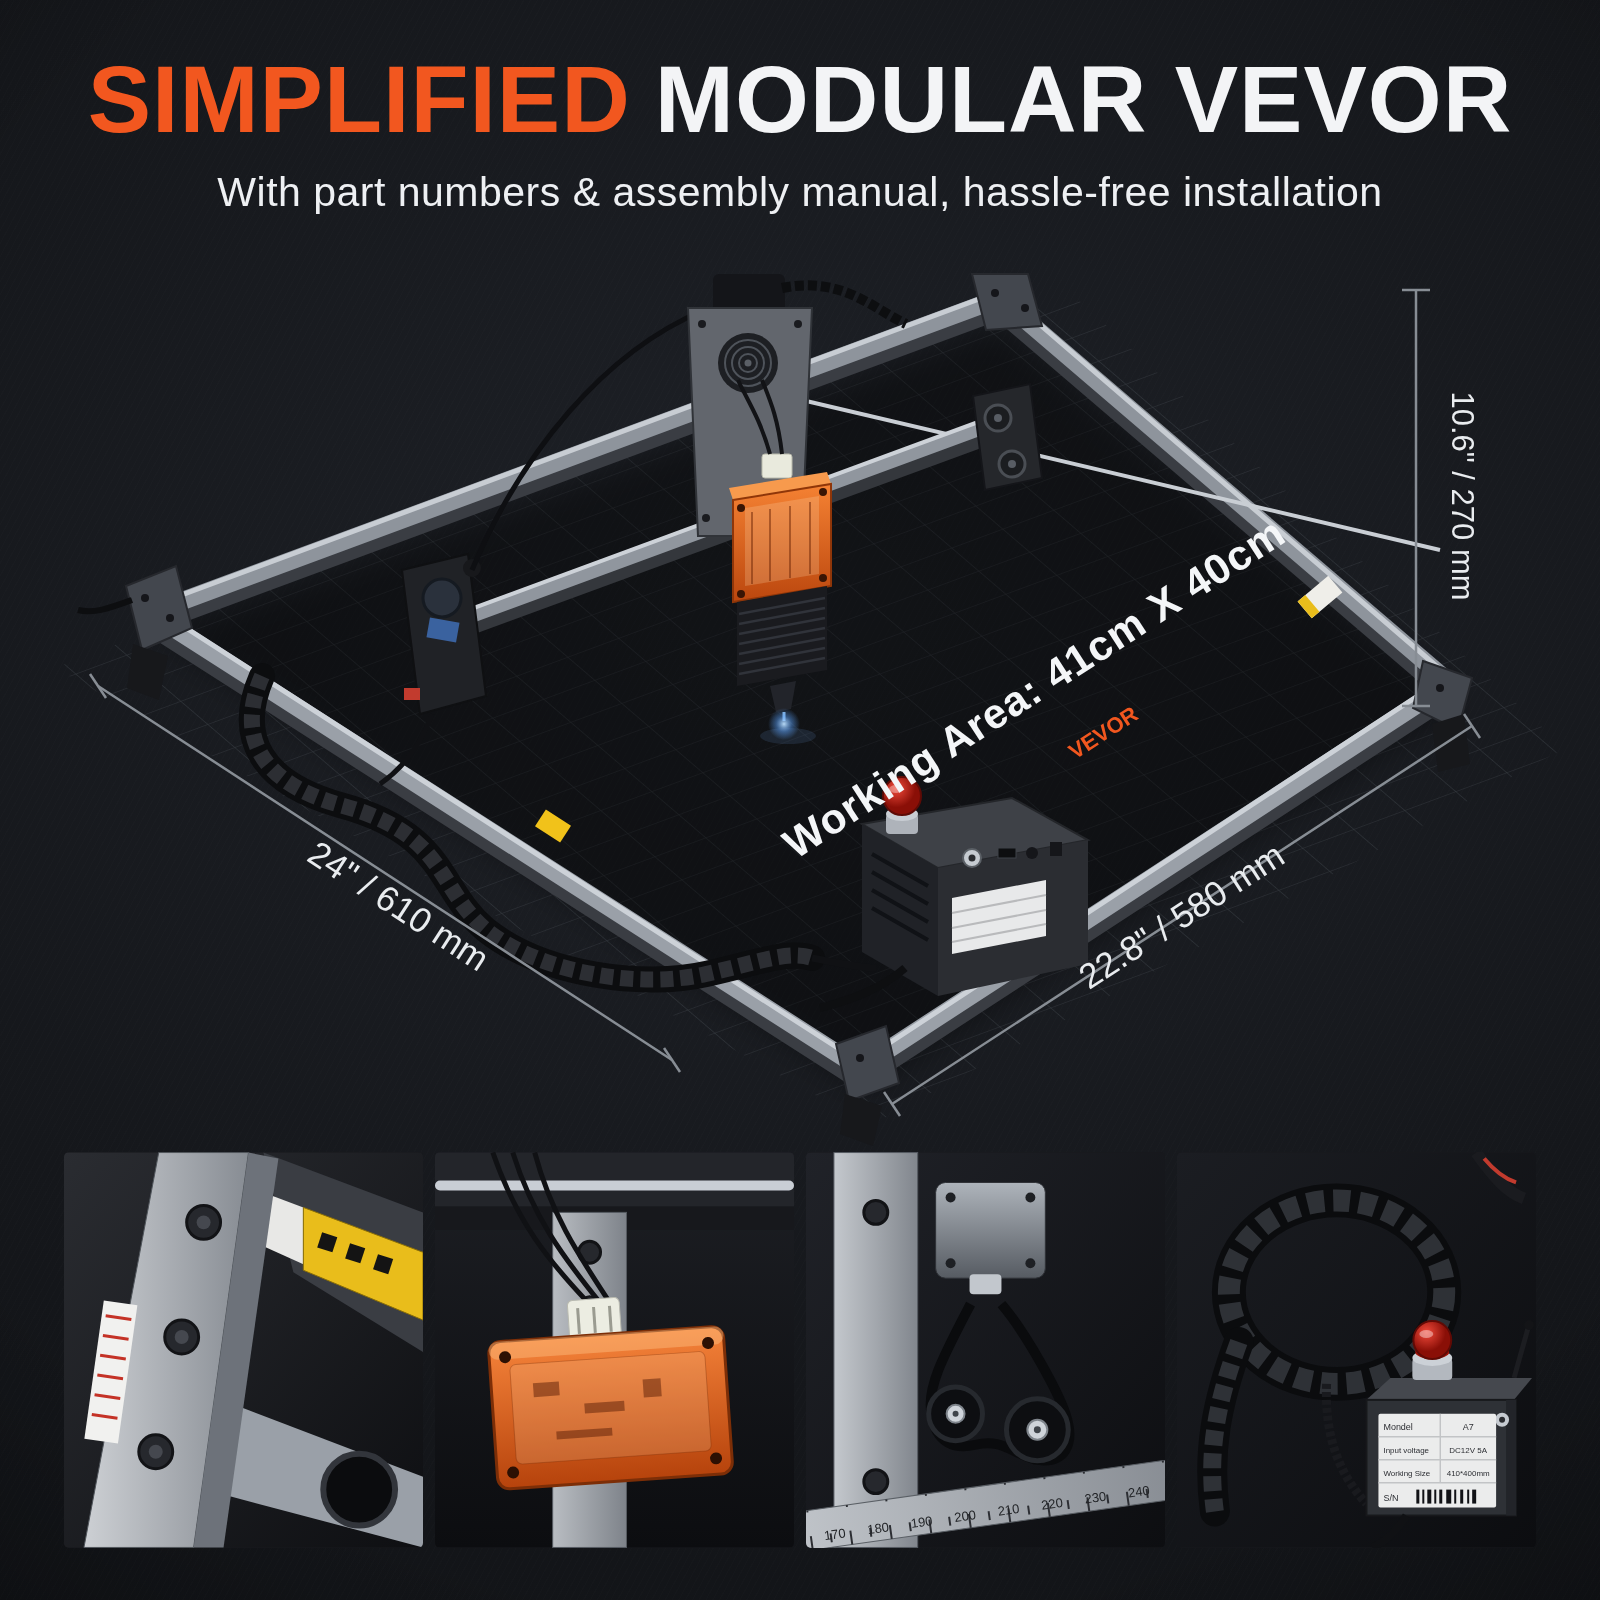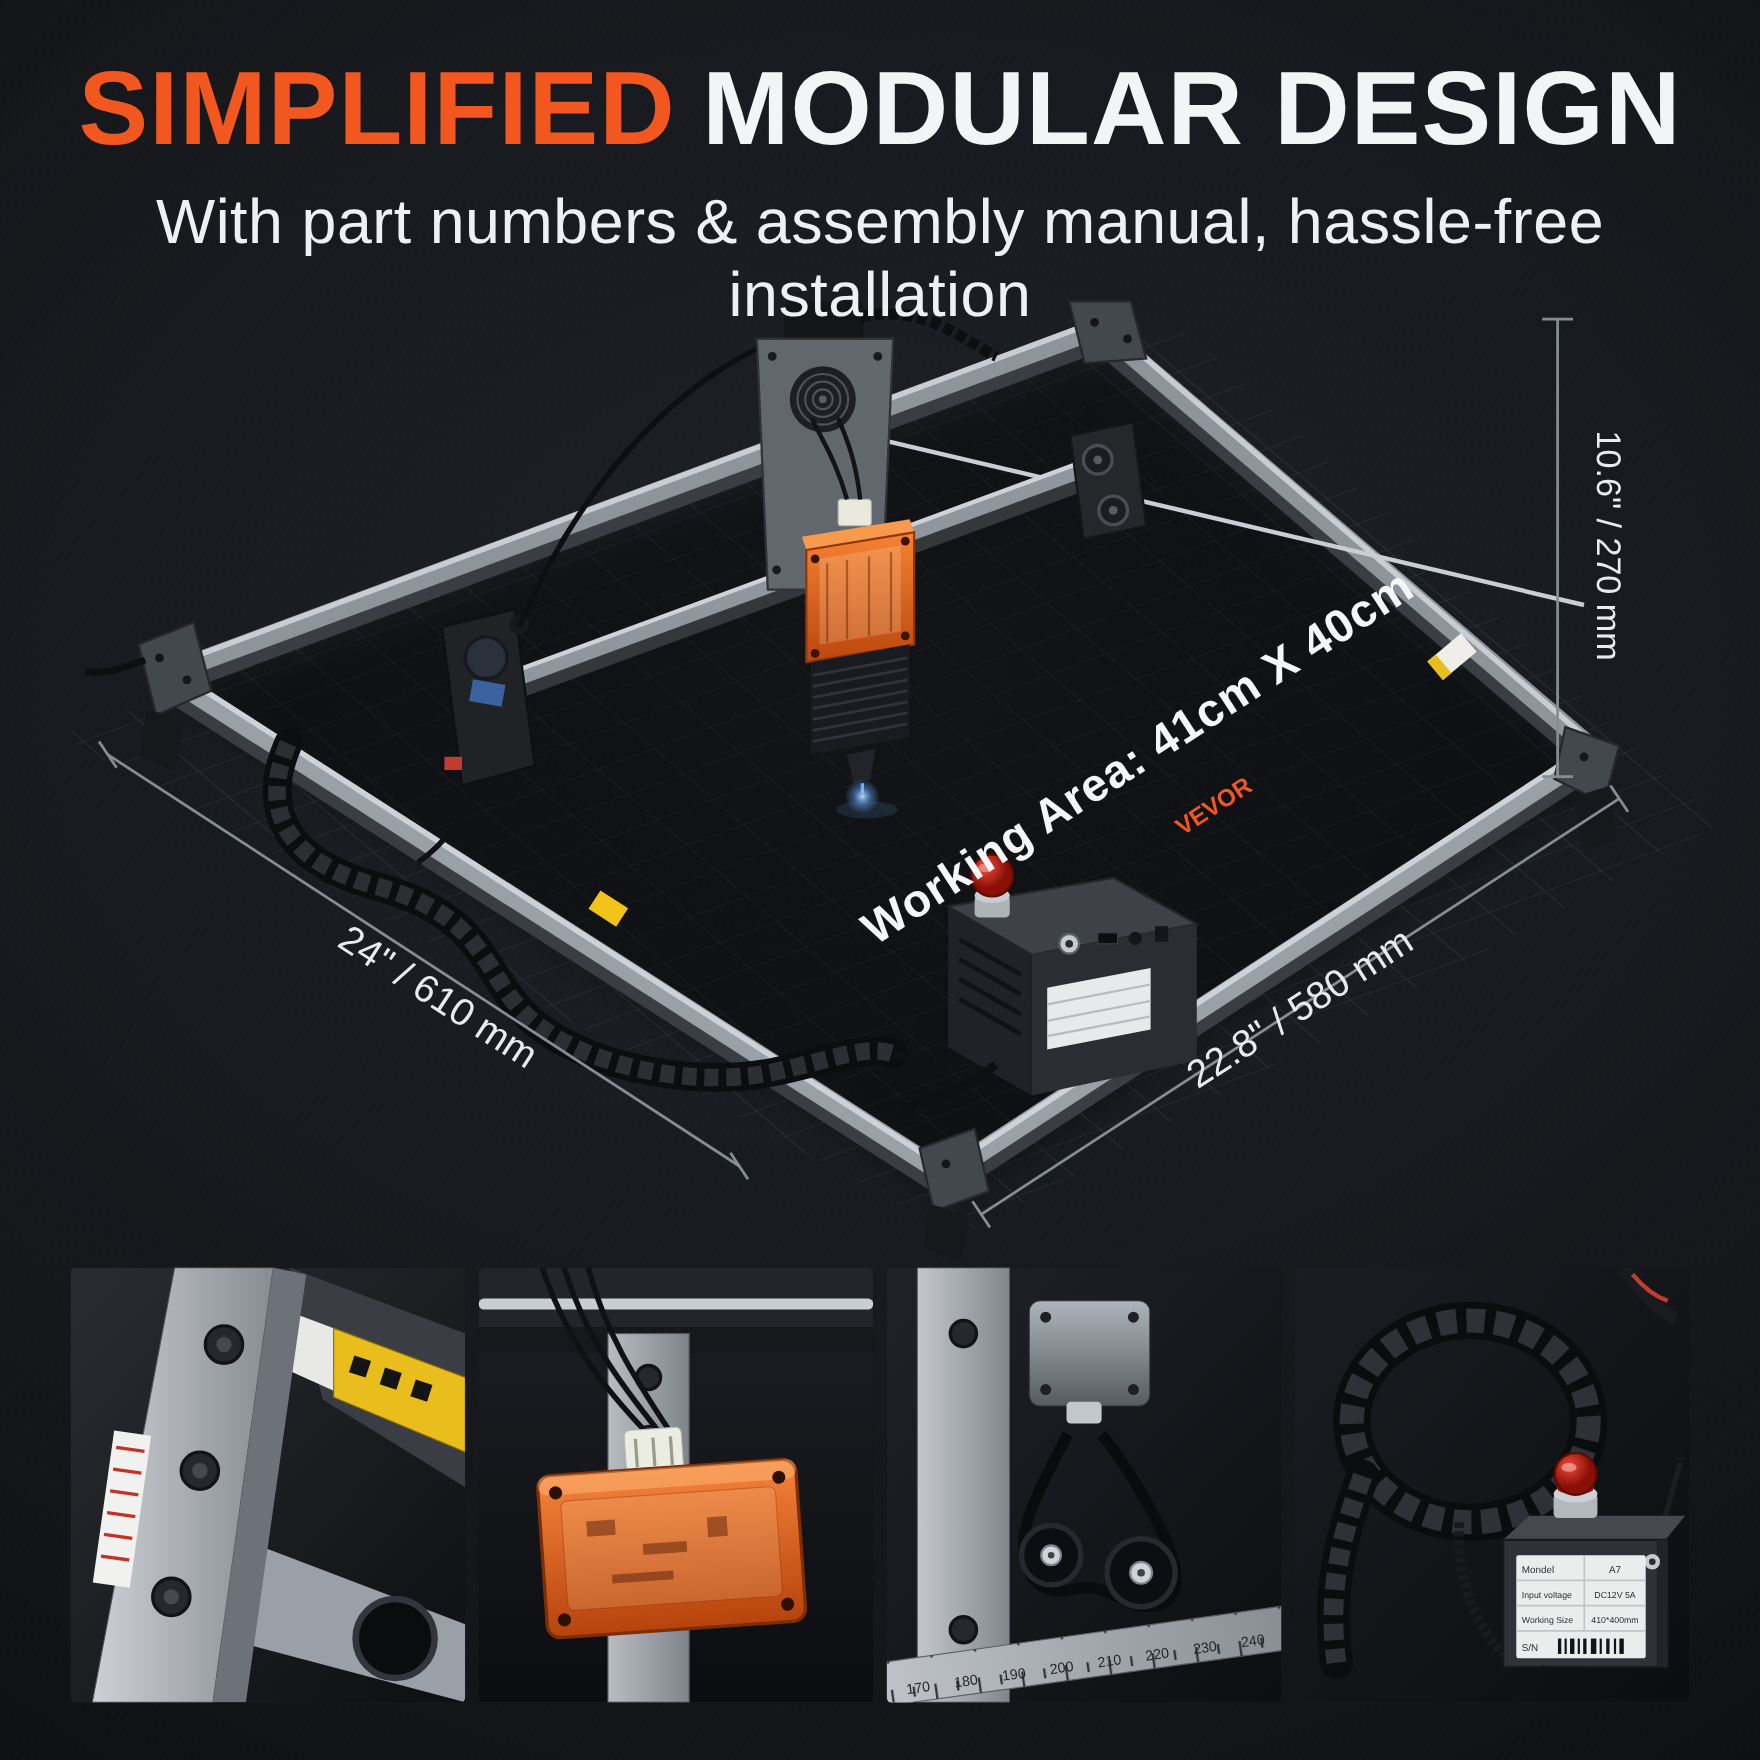--- a/index.html
+++ b/index.html
@@ -13,38 +13,38 @@
     background:repeating-linear-gradient(118deg, rgba(255,255,255,0.02) 0 1px, transparent 1px 6px);
     opacity:.45;
   }
   .canvas::after{
     content:"";position:absolute;inset:0;pointer-events:none;
     background:radial-gradient(115% 100% at 50% 45%, transparent 55%, rgba(0,0,0,.5) 100%);
   }
   .header{position:absolute;top:52px;left:0;right:0;text-align:center;z-index:3;}
   .headline{margin:0;font-size:95px;line-height:1.0;font-weight:800;letter-spacing:1px;color:#f3f4f6;}
   .headline .hl{color:#f2571f;margin-right:24px;}
-  .subtitle{margin:22px 0 0;font-size:57px;font-weight:400;color:#eef0f3;letter-spacing:.5px;}
+  .subtitle{margin:22px 0 0;font-size:41px;font-weight:400;color:#eef0f3;letter-spacing:.5px;}
   .scene{position:absolute;top:268px;left:0;width:1600px;height:880px;z-index:1;}
   .scene svg{display:block;width:100%;height:100%;}
   .thumbs{
     position:absolute;left:64px;right:64px;top:1152px;height:396px;z-index:2;
     display:grid;grid-template-columns:repeat(4,1fr);gap:12px;
   }
   .thumb{margin:0;border-radius:5px;overflow:hidden;background:#17181c;}
   .thumb svg{display:block;width:100%;height:100%;}
   svg text{font-family:"Liberation Sans",sans-serif;}
 </style>
 </head>
 <body>
 
 <div class="canvas">
 
   <div class="header">
-    <h1 class="headline"><span class="hl">SIMPLIFIED</span><span>MODULAR DESIGN</span></h1>
+    <h1 class="headline"><span class="hl">SIMPLIFIED</span><span>MODULAR VEVOR</span></h1>
     <p class="subtitle">With part numbers &amp; assembly manual, hassle-free installation</p>
   </div>
 
   <div class="scene">
     <svg viewBox="0 0 1600 880">
       <defs>
         <pattern id="grid" width="60" height="60" patternUnits="userSpaceOnUse" patternTransform="matrix(0.85 -0.315 0.45 0.385 150 345)">
           <path d="M 0 0 H 60 M 0 0 V 60" fill="none" stroke="rgba(195,205,218,0.16)" stroke-width="1.4"></path>
         </pattern>
         <linearGradient id="orangeG" x1="0" y1="0" x2="0" y2="1">

